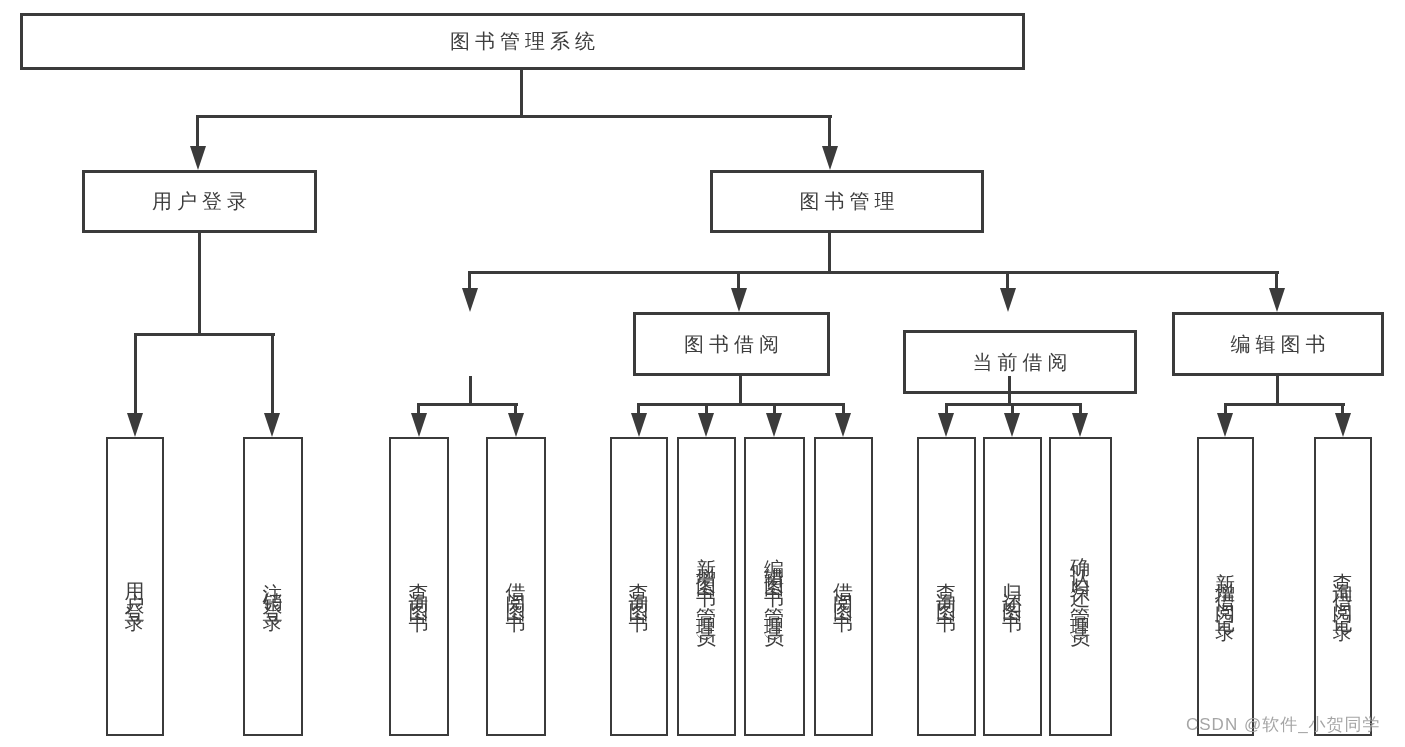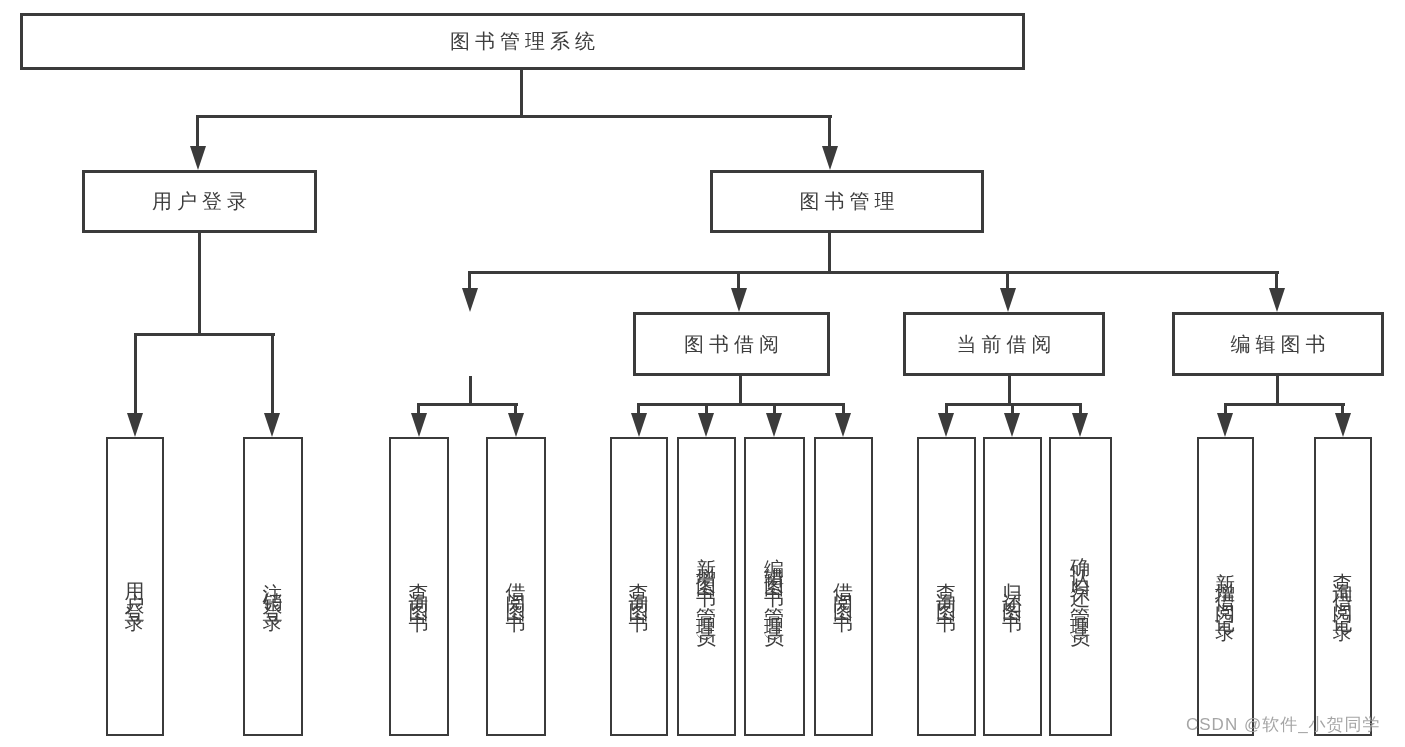--- a/index.html
+++ b/index.html
@@ -75,21 +75,21 @@
   <div class="vline" style="left:737px;top:271px;width:3px;height:21px"></div>
   <div class="arrow" style="left:731px;top:288px"></div>
   <div class="vline" style="left:1006px;top:271px;width:3px;height:21px"></div>
   <div class="arrow" style="left:1000px;top:288px"></div>
   <div class="vline" style="left:1275px;top:271px;width:3px;height:21px"></div>
   <div class="arrow" style="left:1269px;top:288px"></div>
 
   <div class="box" style="left:633px;top:312px;width:197px;height:64px">
     <span>图书借阅</span>
   </div>
-  <div class="box" style="left:903px;top:312px;width:202px;height:64px">
+  <div class="box" style="left:903px;top:330px;width:234px;height:64px">
     <span>当前借阅</span>
   </div>
   <div class="box" style="left:1172px;top:312px;width:212px;height:64px">
     <span>编辑图书</span>
   </div>
 
   <div class="vline" style="left:469px;top:376px;width:3px;height:29px"></div>
   <div class="hline" style="left:417px;top:403px;width:101px;height:3px"></div>
   <div class="vline" style="left:417px;top:403px;width:3px;height:14px"></div>
   <div class="arrow" style="left:411px;top:413px"></div>

